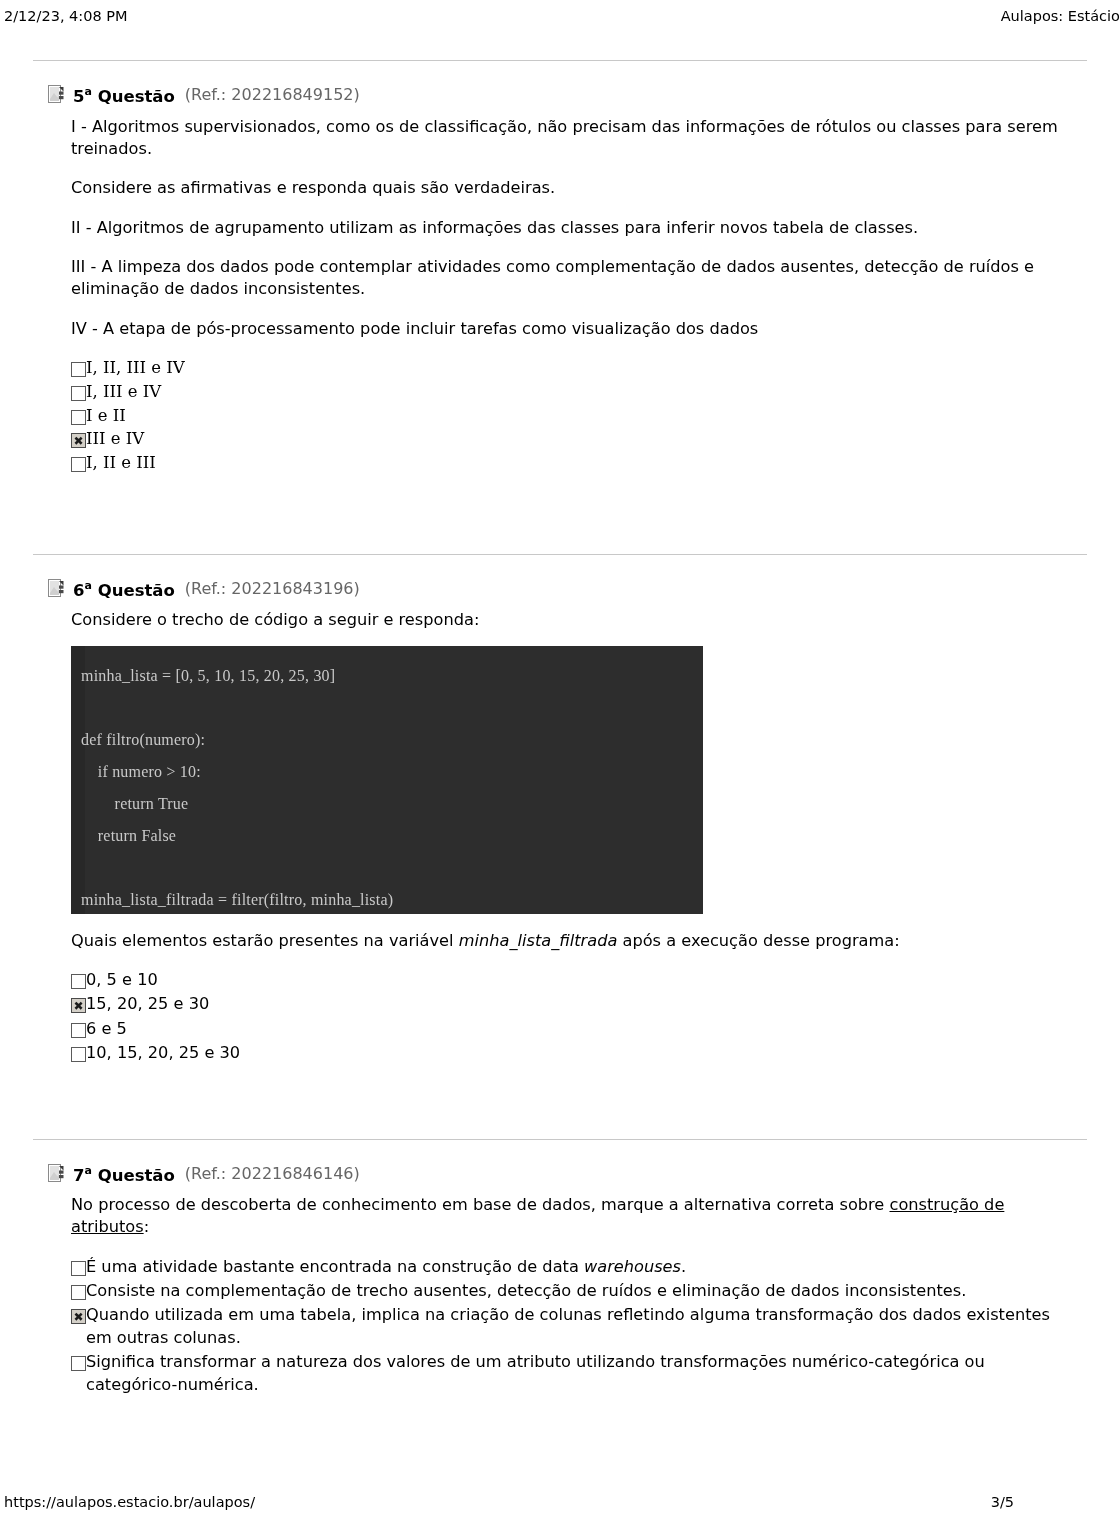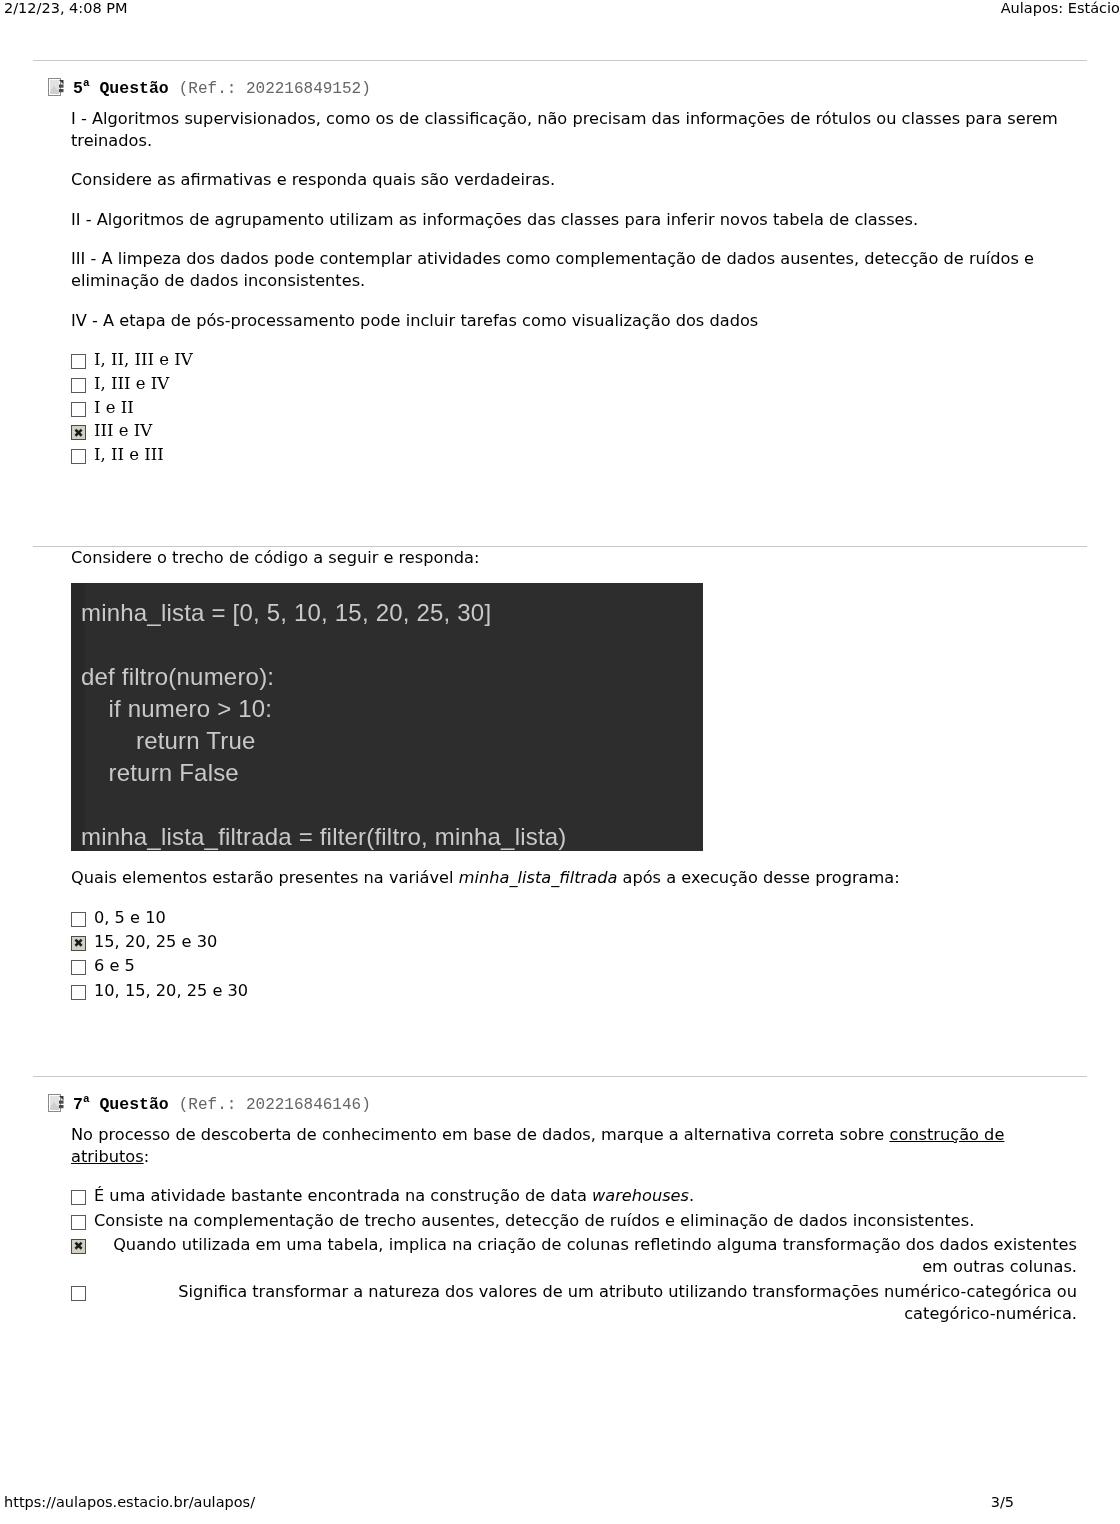--- a/index.html
+++ b/index.html
@@ -12,21 +12,21 @@
     height: 1524px;
     position: relative;
     font-family: "DejaVu Sans", "Liberation Sans", sans-serif;
     color: #000000;
     overflow: hidden;
   }
 
   
   .print-header {
     position: absolute;
-    top: 0;
+    top: 8px;
     left: 0;
     width: 1120px;
     height: 22px;
     font-size: 14.5px;
     color: #000;
   }
   .print-header .ph-date {
     position: absolute;
     left: 4px;
     top: 0;
@@ -77,26 +77,25 @@
     height: 0;
     width: 1054px;
   }
 
   .question {
     position: relative;
   }
 
   .q-head {
     display: flex;
-    align-items: flex-end;
+    align-items: flex-start;
     gap: 8px;
     padding-left: 15px;
-    margin-top: 16px;
+    margin-top: 24px;
     margin-bottom: 10px;
-    font-family: Liberation Mono, monospace;
   }
   .doc-icon {
     flex: 0 0 auto;
     display: inline-block;
     width: 17px;
     height: 20px;
     position: relative;
   }
   .doc-icon svg { display: block; }
 
@@ -147,38 +146,36 @@
     position: absolute;
     left: 0; top: 0;
     width: 14px; height: 100%;
     background: #282828;
   }
   .code-block pre {
     position: absolute;
     left: 10px;
     top: 14px;
     margin: 0;
-    font-family: Liberation Sans, sans-serif;
-    font-size: 24px;
+    font-family: Liberation Serif, serif;
+    font-size: 16px;
     line-height: 32px;
     color: #c9c9c9;
     white-space: pre;
     letter-spacing: 0.2px;
   }
 
   
   .options {
     margin-top: 4px;
   }
   .option {
     display: flex;
     align-items: flex-start;
-    gap: 8px;
     margin-bottom: 2px;
-    text-align: right;
   }
   .cbox {
     flex: 0 0 auto;
     width: 15px;
     height: 15px;
     margin-top: 5px;
     border: 1px solid #5a5a5a;
     background: #ffffff;
     box-sizing: border-box;
     position: relative;
@@ -272,20 +269,34 @@
           <span class="opt-label">I, II e III</span>
         </div>
       </div>
     </div>
   </div>
 
   <div class="gap-lg"></div>
   <hr class="sep">
 
   <div class="question">
+    <div class="q-head">
+      <span class="doc-icon">
+        <svg width="17" height="20" viewBox="0 0 17 20">
+          <rect x="0.5" y="0.5" width="12" height="17" fill="#ffffff" stroke="#8a8a8a"></rect>
+          <rect x="2" y="2" width="9" height="14" fill="#e2e2e2"></rect>
+          <path d="M2 14 L6 8 L9.5 12.5 L11 10.5 L11 16 L2 16 Z" fill="#cfcfcf"></path>
+          <path d="M11 2 L15.5 2 L15.5 6.5 Z" fill="#3a3a3a"></path>
+          <rect x="11" y="6.5" width="4.5" height="3.2" fill="#4a4a4a"></rect>
+          <rect x="11" y="11" width="4.5" height="3.2" fill="#4a4a4a"></rect>
+        </svg>
+      </span>
+      <span class="q-num"><span>6</span><sup>a</sup>&nbsp;<span>Questão</span></span>
+      <span class="q-ref">(Ref.: 202216843196)</span>
+    </div>
 
     <div class="q-body">
       <p class="q-text tight">Considere o trecho de código a seguir e responda:</p>
 
       <div class="code-block">
         <div class="gutter"></div>
         <pre>minha_lista = [0, 5, 10, 15, 20, 25, 30]
 
 def filtro(numero):
     if numero &gt; 10:

